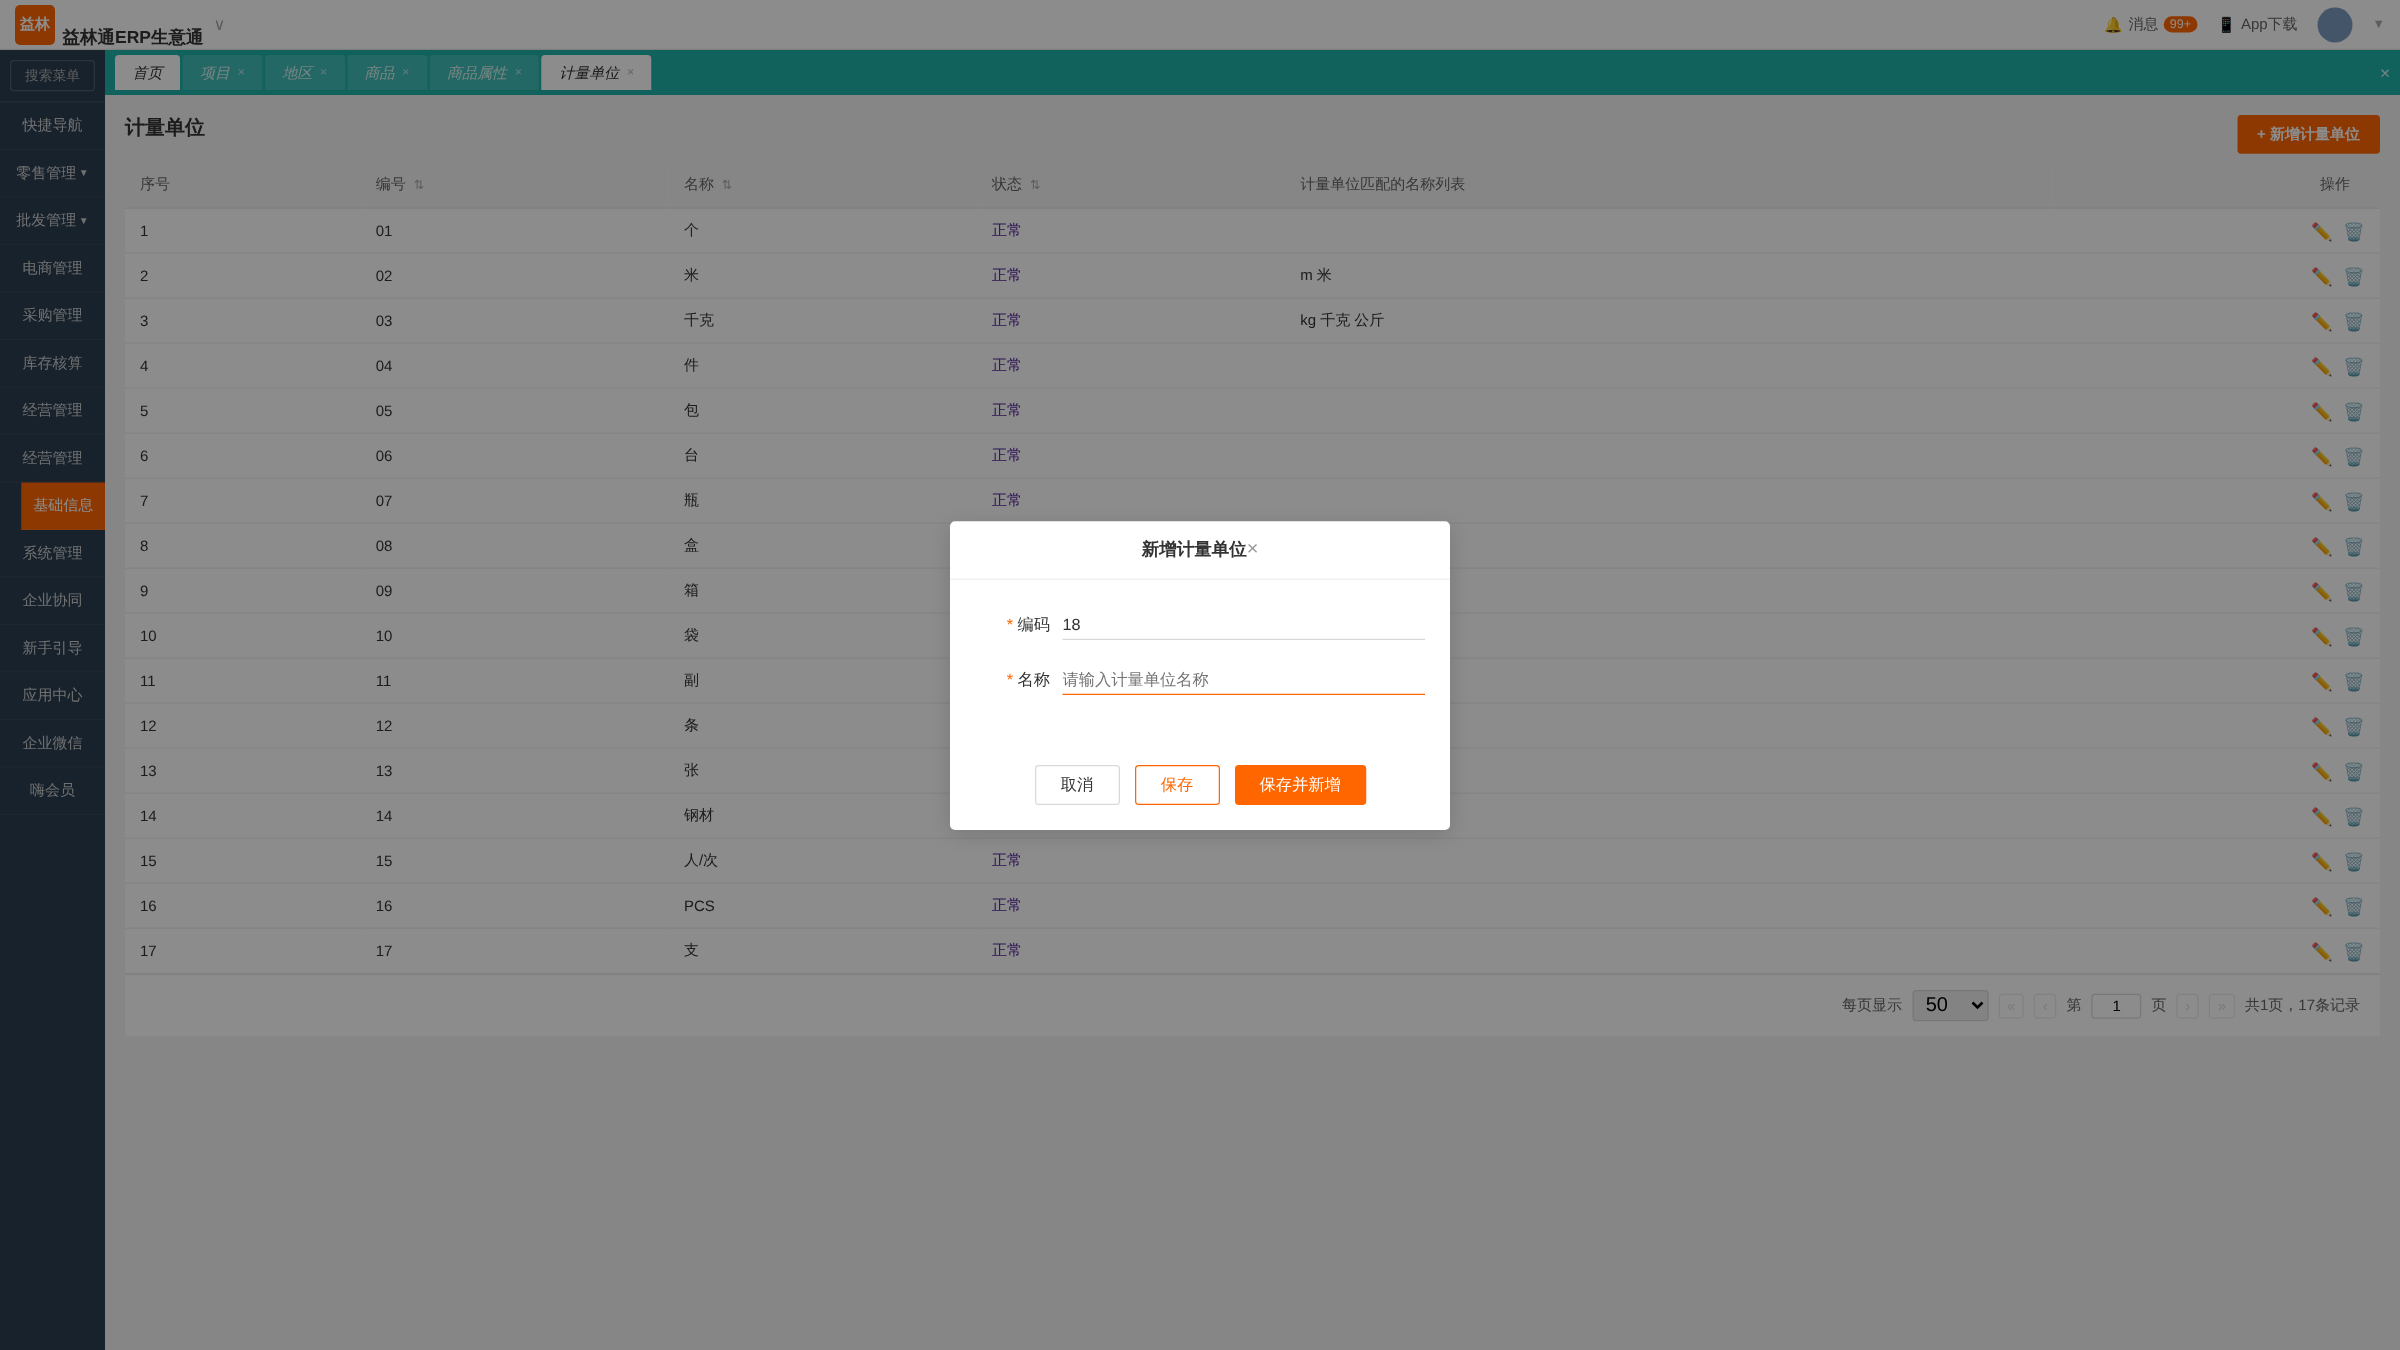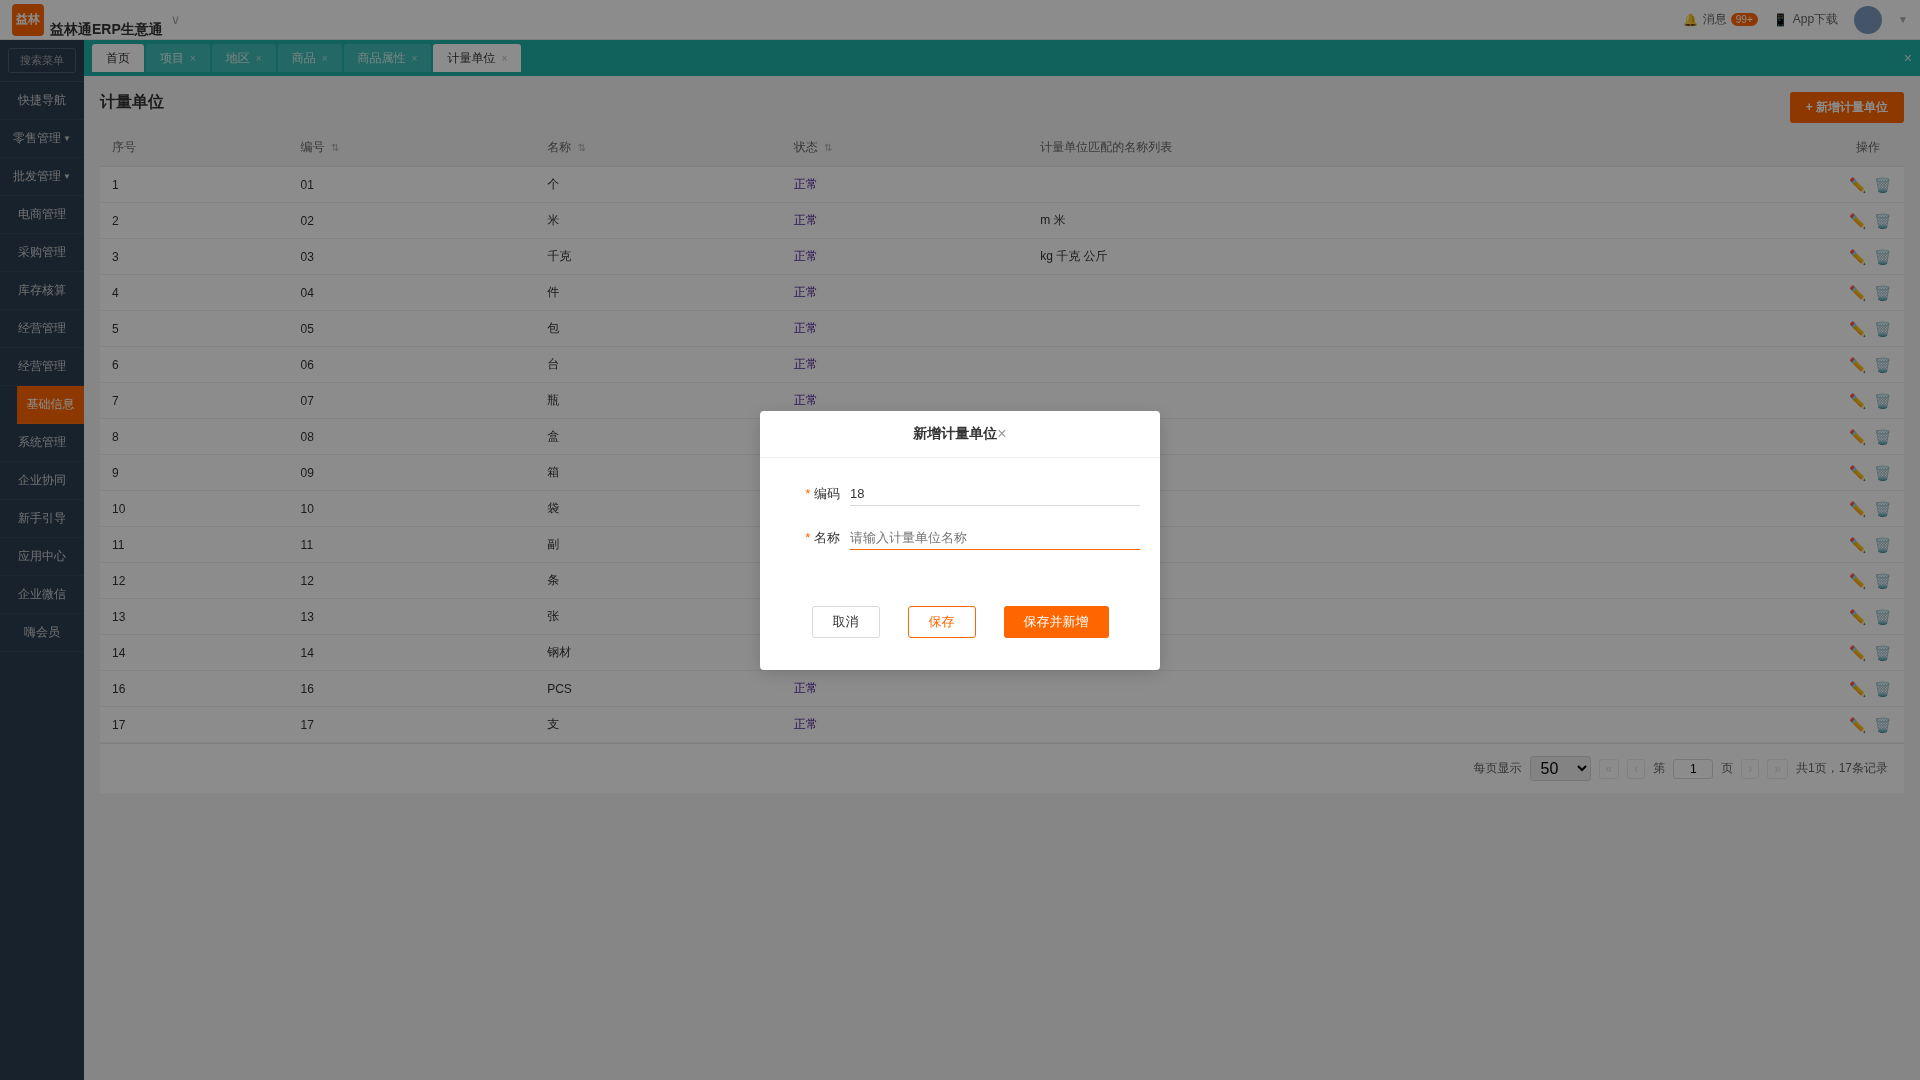--- a/index.html
+++ b/index.html
@@ -25,21 +25,21 @@
     .sidebar-search-btn { width: 100%; background: none; border: 1px solid #4a6277; border-radius: 3px; color: #aaa; font-size: 11px; padding: 4px 0; cursor: pointer; text-align: center; }
     .sidebar-nav { flex: 1; overflow-y: auto; }
     .sidebar-item { padding: 10px 6px; text-align: center; cursor: pointer; color: #ccc; font-size: 12px; border-bottom: 1px solid rgba(255,255,255,0.05); }
     .sidebar-item.active { background: #f60; color: white; margin-left: 17px; }
     .sidebar-item-with-arrow { display: flex; align-items: center; justify-content: center; gap: 2px; }
 
     
     .content-area { flex: 1; display: flex; flex-direction: column; overflow: hidden; }
 
     
-    .tab-bar { height: 36px; background: #20b2aa; display: flex; align-items: center; padding: 0 8px; gap: 2px; }
+    .tab-bar { height: 36px; background: #20b2aa; display: flex; align-items: center; padding: 0 8px; gap: 2px; font-style: italic; }
     .tab { display: flex; align-items: center; gap: 6px; padding: 0 14px; height: 28px; border-radius: 3px 3px 0 0; font-size: 12px; cursor: pointer; color: rgba(255,255,255,0.8); background: rgba(255,255,255,0.15); }
     .tab.active { background: white; color: #333; }
     .tab-close { font-size: 10px; opacity: 0.7; cursor: pointer; }
     .tab-close-btn { font-size: 14px; color: rgba(255,255,255,0.8); cursor: pointer; margin-left: auto; }
 
     
     .page-content { flex: 1; padding: 16px; background: #f5f5f5; overflow: auto; position: relative; }
     .page-title { font-size: 16px; font-weight: bold; color: #333; margin-bottom: 16px; }
     .add-btn { position: absolute; top: 16px; right: 16px; background: #f60; color: white; border: none; padding: 7px 16px; border-radius: 3px; font-size: 12px; cursor: pointer; font-weight: bold; }
 
@@ -63,21 +63,21 @@
     .modal { background: white; border-radius: 4px; width: 400px; box-shadow: 0 4px 20px rgba(0,0,0,0.15); }
     .modal-header { padding: 14px 20px; border-bottom: 1px solid #f0f0f0; display: flex; align-items: center; justify-content: center; }
     .modal-title { font-size: 14px; font-weight: bold; color: #333; }
     .modal-close { background: none; border: none; font-size: 16px; cursor: pointer; color: #999; }
     .modal-body { padding: 24px 20px; }
     .form-row { display: flex; align-items: center; margin-bottom: 20px; }
     .form-label { width: 60px; text-align: right; font-size: 13px; color: #333; margin-right: 10px; }
     .form-label-required::before { content: '* '; color: #f60; }
     .form-input { flex: 1; border: none; border-bottom: 1px solid #d9d9d9; padding: 4px 0; font-size: 13px; outline: none; color: #333; }
     .form-input.active-border { border-bottom-color: #f60; }
-    .modal-footer { padding: 12px 20px 32px; display: flex; justify-content: center; gap: 28px; }
+    .modal-footer { padding: 12px 20px 20px; display: flex; justify-content: center; gap: 12px; }
     .btn-cancel { border: 1px solid #d9d9d9; background: white; color: #333; padding: 6px 20px; border-radius: 3px; font-size: 13px; cursor: pointer; }
     .btn-save { border: 1px solid #f60; background: white; color: #f60; padding: 6px 20px; border-radius: 3px; font-size: 13px; cursor: pointer; }
     .btn-save-new { border: none; background: #f60; color: white; padding: 6px 20px; border-radius: 3px; font-size: 13px; cursor: pointer; }
 
     th .sort-icon { display: inline-block; margin-left: 3px; color: #aaa; font-size: 10px; }
   </style>
 </head>
 <body>
 
 <div class="app-container">
@@ -385,20 +385,33 @@
     <td><span class="status-normal">正常</span></td>
     <td></td>
     <td style="text-align:right;">
       <div class="action-btns" style="justify-content:flex-end;">
         <button class="action-btn" title="编辑">✏️</button>
         <button class="action-btn" title="删除">🗑️</button>
       </div>
     </td>
   </tr>
               <tr>
+    <td>15</td>
+    <td>15</td>
+    <td>人/次</td>
+    <td><span class="status-normal">正常</span></td>
+    <td></td>
+    <td style="text-align:right;">
+      <div class="action-btns" style="justify-content:flex-end;">
+        <button class="action-btn" title="编辑">✏️</button>
+        <button class="action-btn" title="删除">🗑️</button>
+      </div>
+    </td>
+  </tr>
+              <tr>
     <td>16</td>
     <td>16</td>
     <td>PCS</td>
     <td><span class="status-normal">正常</span></td>
     <td></td>
     <td style="text-align:right;">
       <div class="action-btns" style="justify-content:flex-end;">
         <button class="action-btn" title="编辑">✏️</button>
         <button class="action-btn" title="删除">🗑️</button>
       </div>

